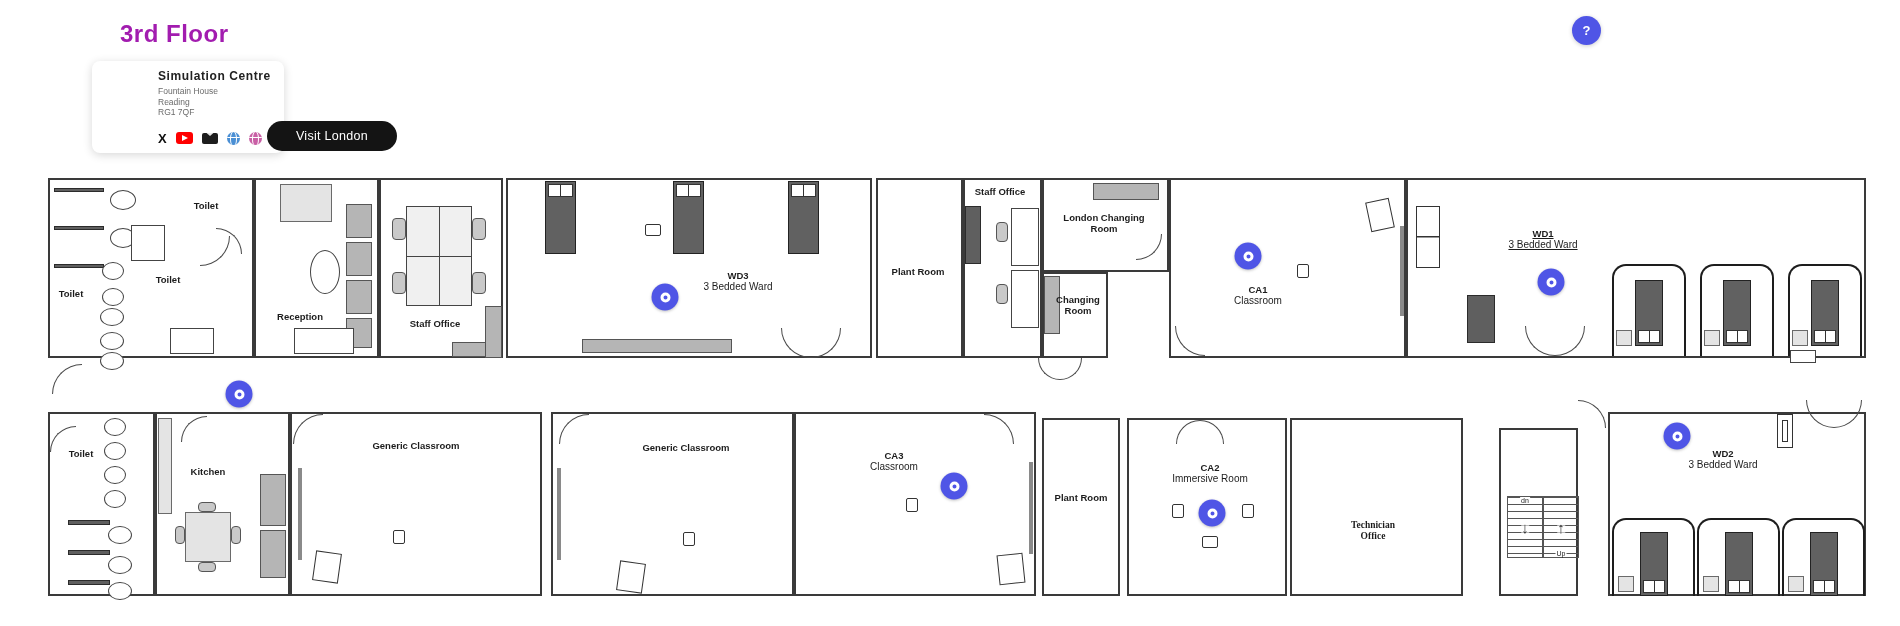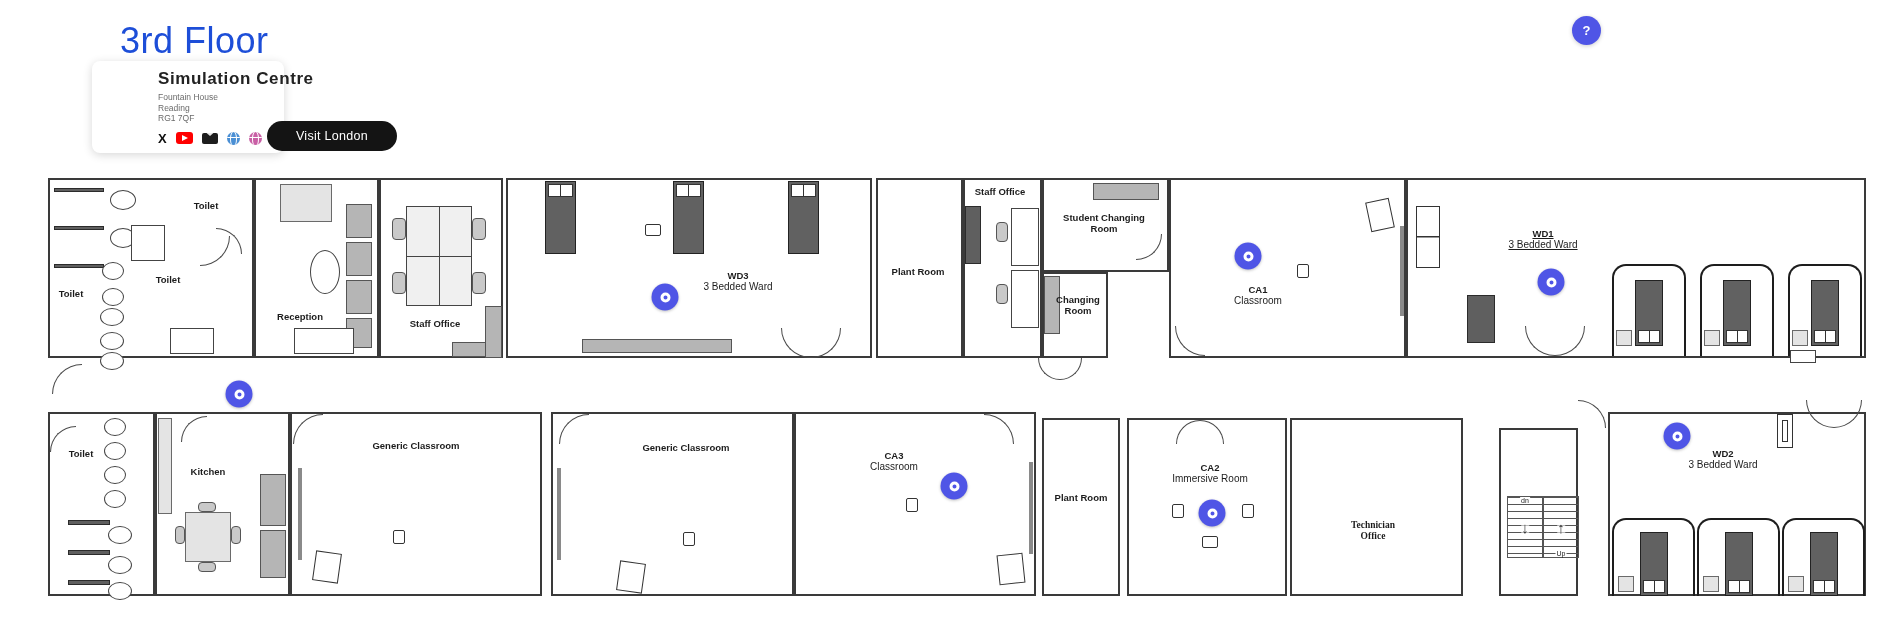--- a/index.html
+++ b/index.html
@@ -1,23 +1,23 @@
 <!DOCTYPE html>
 <html><head>
 <meta charset="utf-8">
 <style>
   * { box-sizing: border-box; margin: 0; padding: 0; }
   html,body { width:1900px; height:626px; background:#ffffff; font-family:"Liberation Sans", sans-serif; overflow:hidden; }
   #canvas { position:relative; width:1900px; height:626px; background:#fff; }
 
   
-  .title { position:absolute; left:120px; top:20px; font-size:36px; font-weight:400; color:#1d4ed8; letter-spacing:.5px; }
+  .title { position:absolute; left:120px; top:20px; font-size:24px; font-weight:700; color:#a21caf; letter-spacing:.5px; }
   .info-card { position:absolute; left:92px; top:61px; width:192px; height:92px; background:#fff; border-radius:8px;
                box-shadow:0 2px 10px rgba(0,0,0,.16); padding:8px 8px 6px 66px; }
-  .info-card .name { font-size:17px; font-weight:700; color:#222; letter-spacing:.6px; white-space:nowrap; }
+  .info-card .name { font-size:12px; font-weight:700; color:#222; letter-spacing:.6px; white-space:nowrap; }
   .info-card .addr { font-size:8.5px; color:#6b6b6b; line-height:10.5px; margin-top:3px; }
   .logo-circle { position:absolute; left:50px; top:60px; width:95px; height:95px; border-radius:50%; background:#fff;
                  box-shadow:0 2px 8px rgba(0,0,0,.18); display:flex; align-items:center; justify-content:center; z-index:2; }
   .uwl { position:relative; text-align:left; padding-left:20px; }
   .uwl .mark { position:absolute; left:0; top:2px; width:16px; height:20px; }
   .uwl .mark .m1 { position:absolute; left:0; top:0; width:6px; height:14px; background:#8ea8cf; transform:skewX(-14deg); }
   .uwl .mark .m2 { position:absolute; left:7px; top:0; width:7px; height:20px; background:#27508f; border-radius:0 0 5px 0; }
   .uwl .l1 { font-size:4.5px; letter-spacing:.4px; color:#555; font-family:"Liberation Serif", serif; }
   .uwl .l2 { font-size:9px; font-weight:700; color:#3a3a3a; font-family:"Liberation Serif", serif; white-space:nowrap; }
   .uwl .l3 { margin-top:2px; width:34px; height:4px; background:#4a69a8; border-radius:1px; }
@@ -280,21 +280,21 @@
         <div class="ln">WD3</div>
         <div class="sub">3 Bedded Ward</div>
       </div>
       <div class="rlabel" style="left: 870px; top: 88px;">
         <div class="ln">Plant Room</div>
       </div>
       <div class="rlabel" style="left: 952px; top: 8px;">
         <div class="ln">Staff Office</div>
       </div>
       <div class="rlabel" style="left: 1056px; top: 34px;">
-        <div class="ln">Student Changing</div>
+        <div class="ln">London Changing</div>
         <div class="ln">Room</div>
       </div>
       <div class="rlabel" style="left: 1030px; top: 116px;">
         <div class="ln">Changing</div>
         <div class="ln">Room</div>
       </div>
       <div class="rlabel" style="left: 1210px; top: 106px;">
         <div class="ln">CA1</div>
         <div class="sub">Classroom</div>
       </div>

